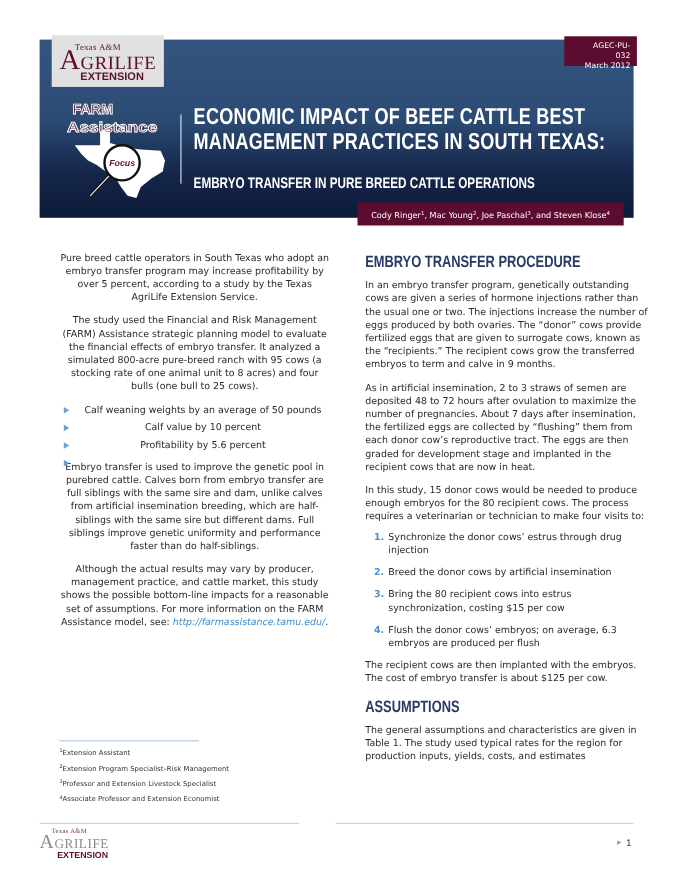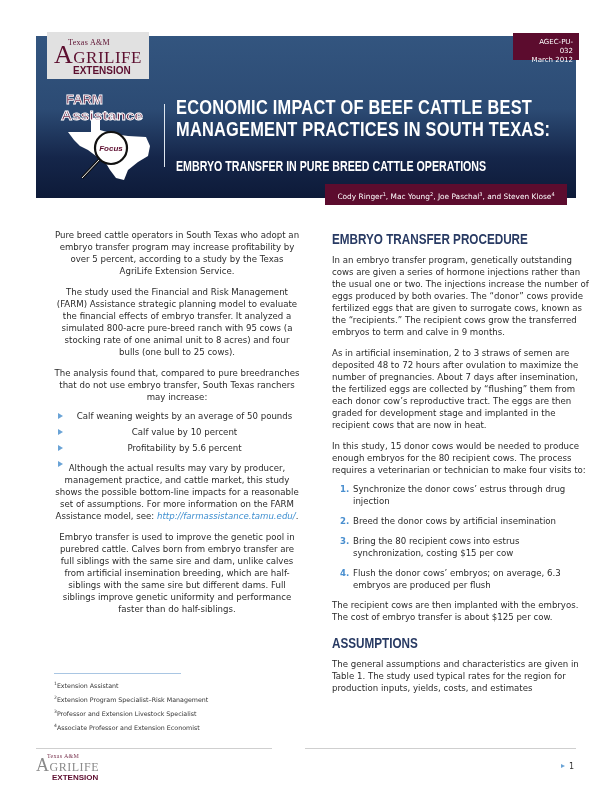--- a/index.html
+++ b/index.html
@@ -114,29 +114,28 @@
 </div>
 <div class="subtitle">EMBRYO TRANSFER IN PURE BREED CATTLE OPERATIONS</div>
 
 <div class="authors">
   <span>Cody Ringer</span><sup>1</sup><span>, </span><span>Mac Young</span><sup>2</sup><span>, </span><span>Joe Paschal</span><sup>3</sup><span>, and </span><span>Steven Klose</span><sup>4</sup>
 </div>
 
 <div class="col col-left">
   <p>Pure breed cattle operators in South Texas who adopt an embryo transfer program may increase profitability by over 5 percent, according to a study by the Texas AgriLife Extension Service.</p>
   <p>The study used the Financial and Risk Management (FARM) Assistance strategic planning model to evaluate the financial effects of embryo transfer. It analyzed a simulated 800-acre pure-breed ranch with 95 cows (a stocking rate of one animal unit to 8 acres) and four bulls (one bull to 25 cows).</p>
-  <p style="margin-bottom:7px;">The analysis found that, compared to pure breedranches that do not use embryo transfer, South Texas ranchers may increase:</p>
   <ul class="bullets">
     <li><span class="tri"></span><span>Calf weaning weights by an average of 50 pounds</span></li>
     <li><span class="tri"></span><span>Calf value by 10 percent</span></li>
     <li><span class="tri"></span><span>Profitability by 5.6 percent</span></li>
     <li><span class="tri"></span></li>
   </ul>
+  <p>Embryo transfer is used to improve the genetic pool in purebred cattle. Calves born from embryo transfer are full siblings with the same sire and dam, unlike calves from artificial insemination breeding, which are half-siblings with the same sire but different dams. Full siblings improve genetic uniformity and performance faster than do half-siblings.</p>
   <p><span>Although the actual results may vary by producer, management practice, and cattle market, this study shows the possible bottom-line impacts for a reasonable set of assumptions. For more information on the FARM Assistance model, see: </span><a class="link">http://farmassistance.tamu.edu/</a><span>.</span></p>
-  <p>Embryo transfer is used to improve the genetic pool in purebred cattle. Calves born from embryo transfer are full siblings with the same sire and dam, unlike calves from artificial insemination breeding, which are half-siblings with the same sire but different dams. Full siblings improve genetic uniformity and performance faster than do half-siblings.</p>
 </div>
 
 <div class="fn-rule"></div>
 <div class="footnotes">
   <div><sup>1</sup><span>Extension Assistant</span></div>
   <div><sup>2</sup><span>Extension Program Specialist–Risk Management</span></div>
   <div><sup>3</sup><span>Professor and Extension Livestock Specialist</span></div>
   <div><sup>4</sup><span>Associate Professor and Extension Economist</span></div>
 </div>
 

